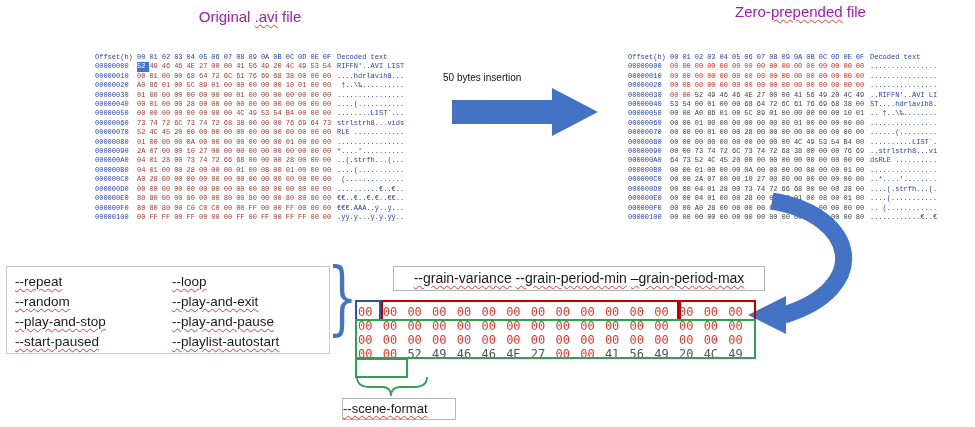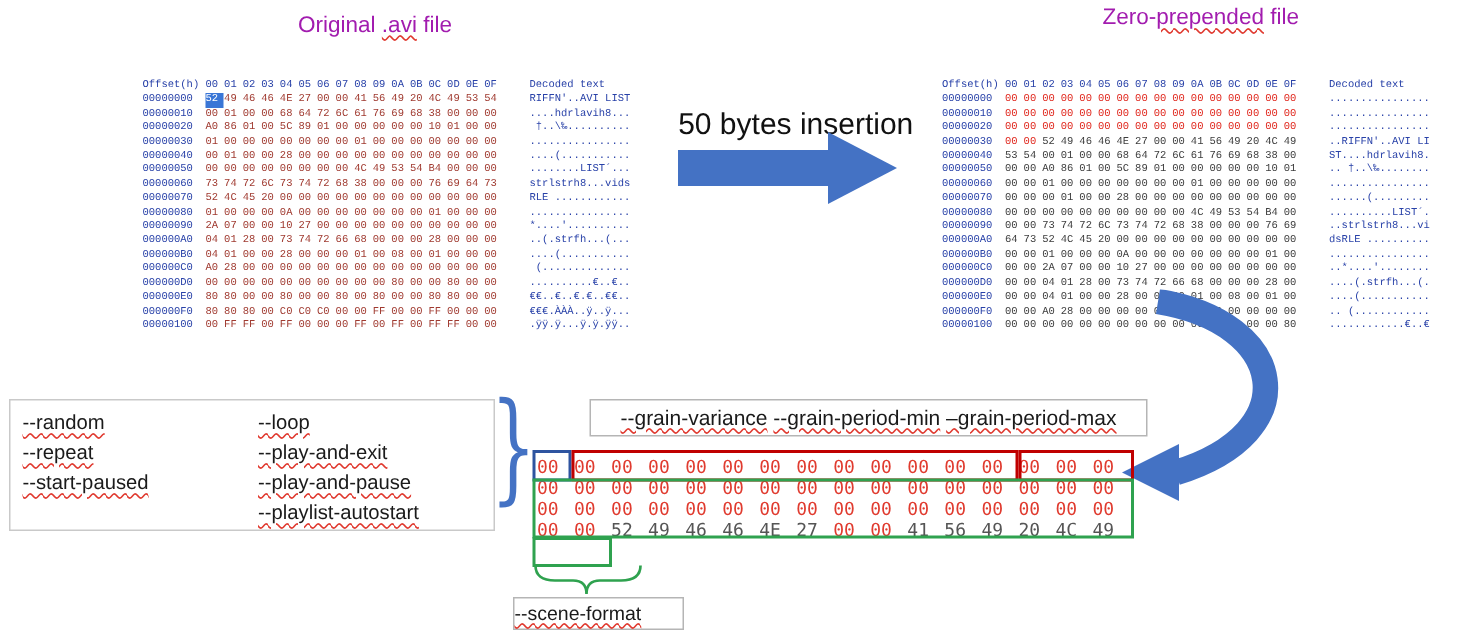--- a/index.html
+++ b/index.html
@@ -12,23 +12,23 @@
   .hexpanel{font-family:Liberation Mono, monospace;font-size:7px;line-height:9.4px;white-space:nowrap}
   .hexrow{display:flex}
   .hx-off{width:42px;color:#2841a8;flex:0 0 auto}
   .hx-bytes{width:200px;display:flex;flex:0 0 auto}
   .hx-b{width:12.4px;flex:0 0 auto}
   .hx-b.hd{color:#2841a8}
   .hx-b.mar{color:#a03a30}
   .hx-b.sel{background:#3a76d6;color:#fff}
   .hx-b.mod{color:#e0261c}
   .hx-b.drk{color:#3c3c3c}
-  .hx-dec{color:#2841a8;margin-left:16px;white-space:pre}
+  .hx-dec{color:#2841a8;margin-left:0;white-space:pre}
   
-  .arrow-label{font-size:20px;text-align:center;color:#111}
+  .arrow-label{font-size:10px;text-align:left;color:#111}
   
   .options-box{left:6px;top:266px;width:324px;height:88px;border:1px solid #c9c9c9;display:flex;padding:5px 0 0 8px}
   .optcol{width:162px}
   .opt{font-size:13.5px;line-height:20px;color:#1a1a1a;white-space:nowrap}
   .brace-left{left:327px;top:252px;font-size:80px;line-height:92px;font-family:"DejaVu Serif",serif;color:#4472c4;transform:scaleX(.6);transform-origin:left center}
   
   .label-box{border:1px solid #b5b5b5;background:#fff;font-size:14px;color:#1a1a1a;white-space:nowrap}
   .label-box.grain{left:393px;top:266px;width:372px;height:25px;line-height:23px;text-align:center}
   .label-box.scene{left:342px;top:398px;width:114px;height:22px;line-height:20px;font-size:13px}
   
@@ -851,22 +851,23 @@
   <div class="abs" style="left:452px;top:100px;width:100px;height:24px;background:#4472c4"></div>
   <div class="abs" style="left:552px;top:88px;width:0;height:0;border-top:24px solid transparent;border-bottom:24px solid transparent;border-left:46px solid #4472c4"></div>
 
   <svg class="abs" style="left:700px;top:193px" width="190" height="150" viewBox="0 0 190 150">
     <path d="M 72 8 C 158 22, 172 95, 84 122" stroke="#4472c4" stroke-width="17" fill="none"></path>
     <polygon points="48,122 86,103 86,141" fill="#4472c4"></polygon>
   </svg>
 
   <div class="abs options-box">
     <div class="optcol">
+        <div class="opt sq">--repeat</div>
         <div class="opt sq">--random</div>
-        <div class="opt sq">--repeat</div>
+        <div class="opt sq">--play-and-stop</div>
         <div class="opt sq">--start-paused</div>
       </div>
     <div class="optcol">
         <div class="opt sq">--loop</div>
         <div class="opt sq">--play-and-exit</div>
         <div class="opt sq">--play-and-pause</div>
         <div class="opt sq">--playlist-autostart</div>
       </div>
   </div>
   <div class="abs brace-left">}</div>

